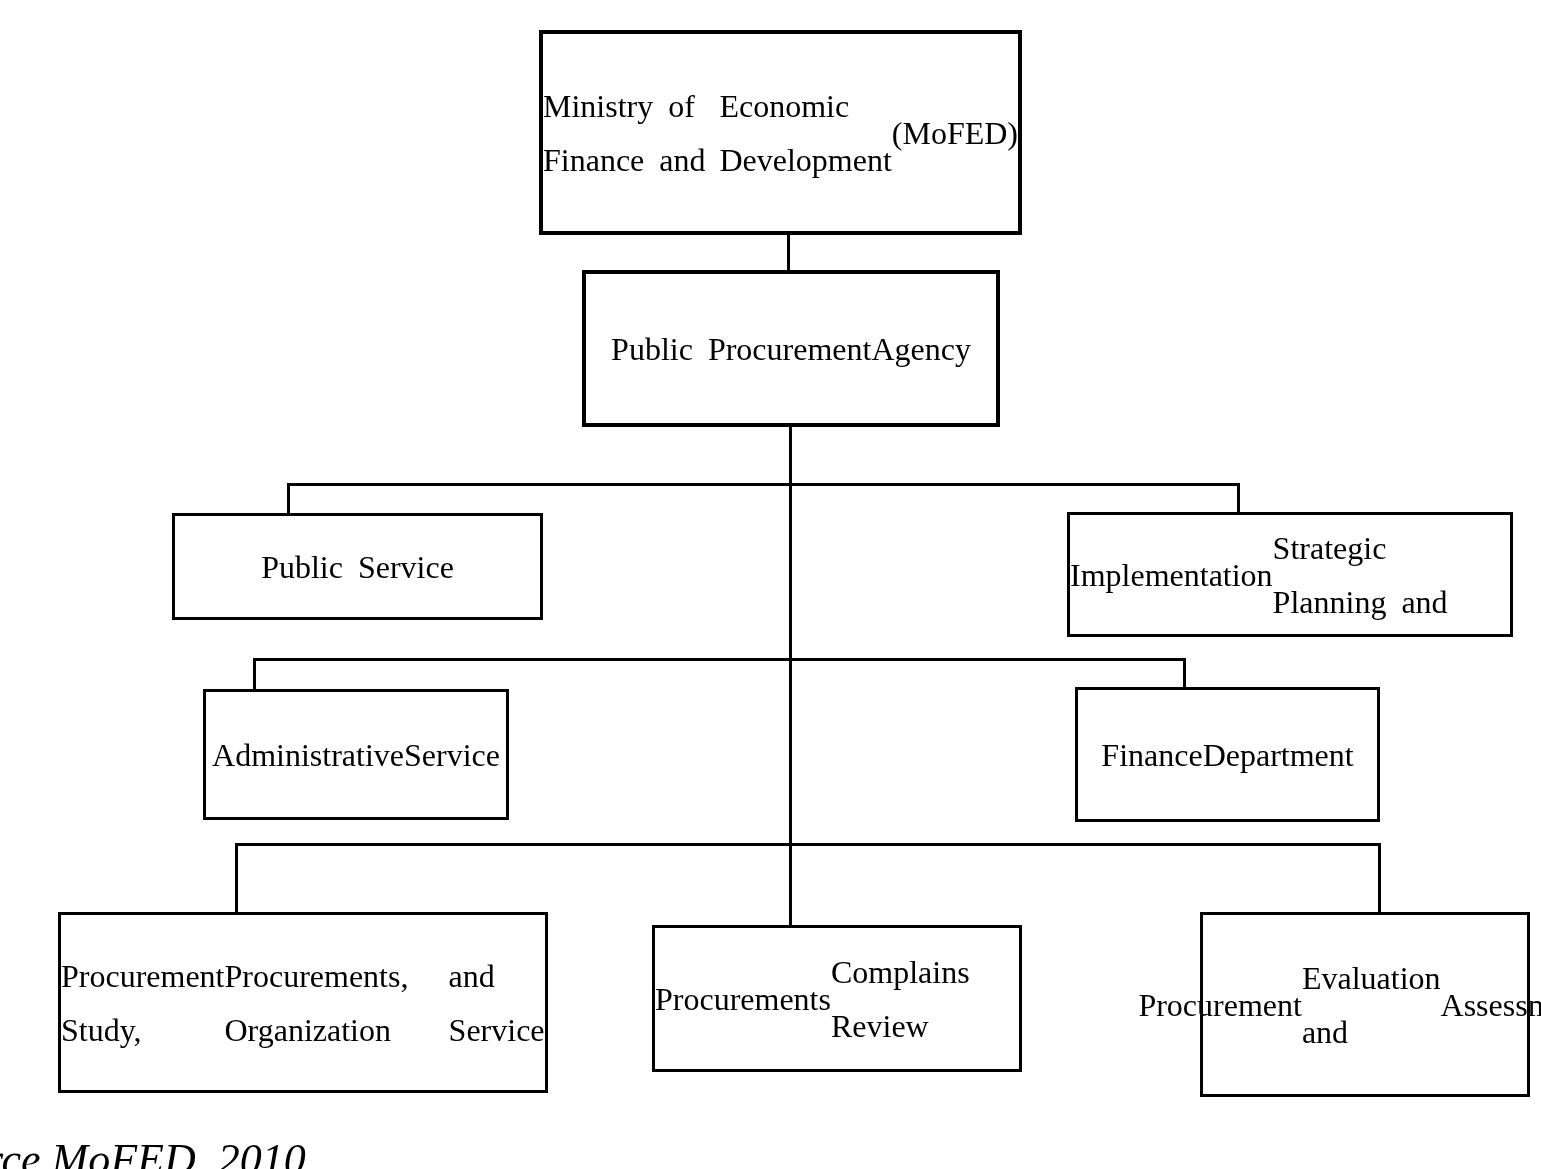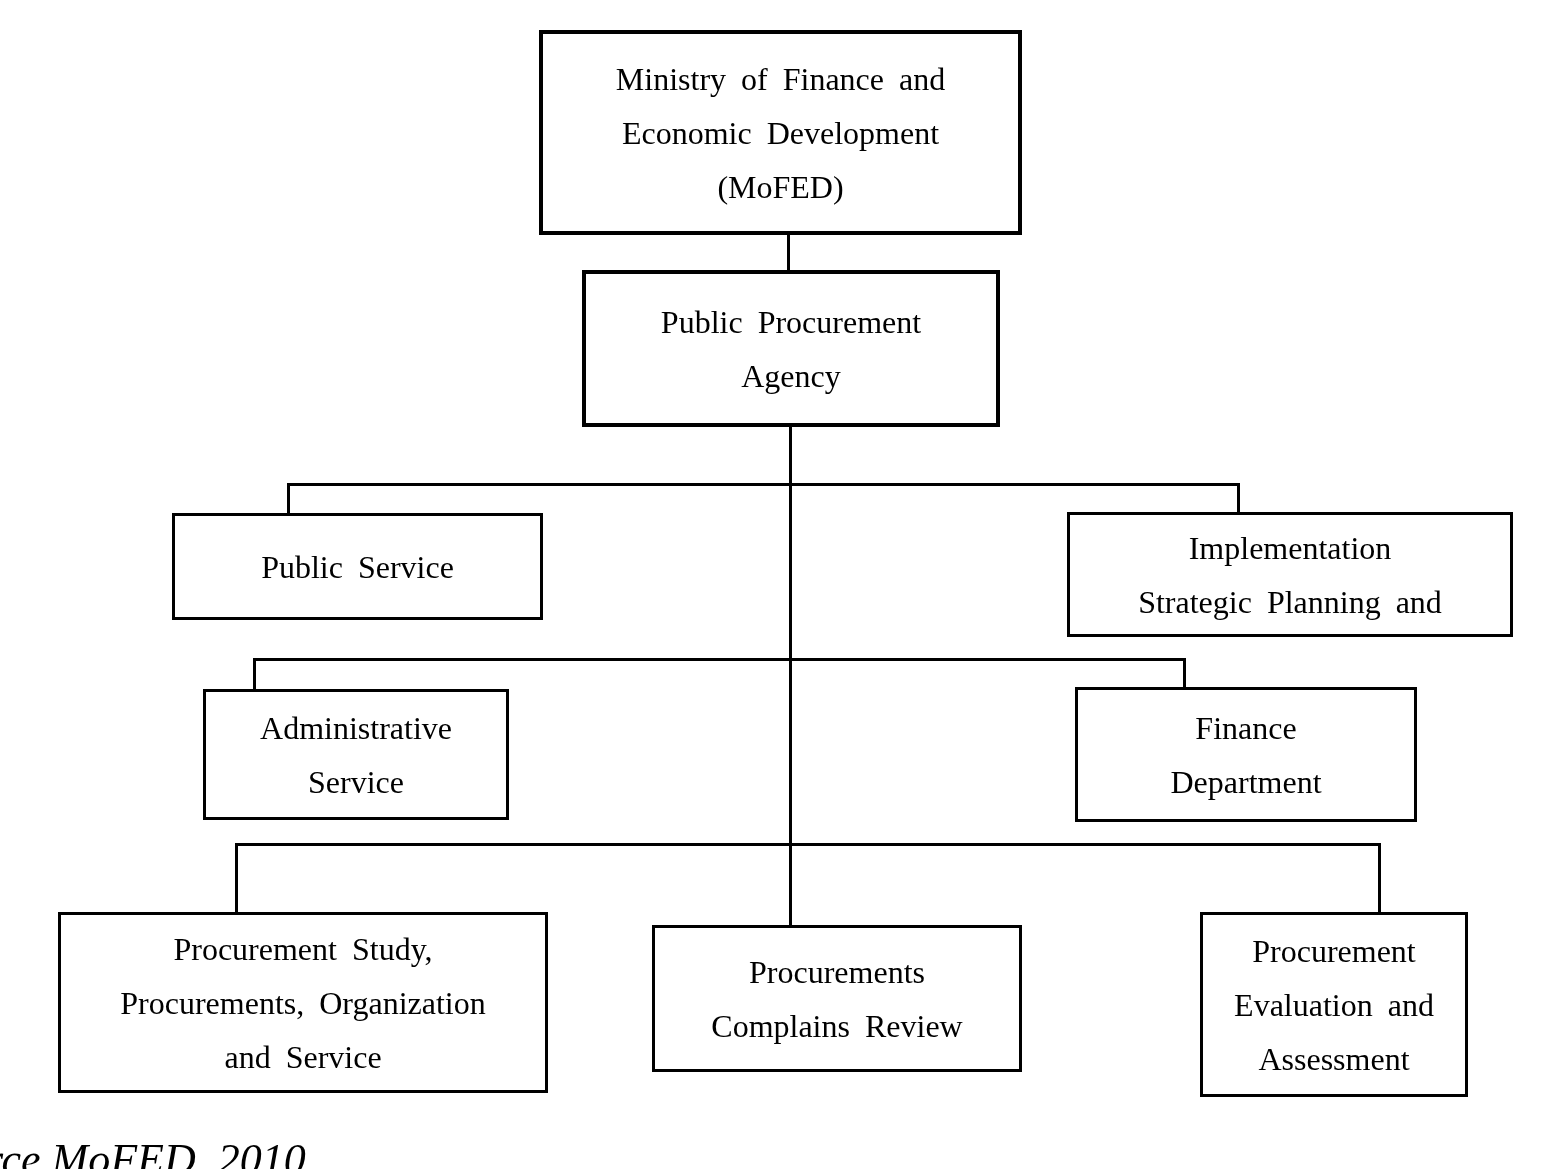--- a/index.html
+++ b/index.html
@@ -10,43 +10,42 @@
     height: 1169px;
     overflow: hidden;
     font-family: "Liberation Serif", "DejaVu Serif", serif;
     color: #000000;
   }
   .node {
     position: absolute;
     background: #ffffff;
     border: 3px solid #000000;
     display: flex;
-    flex-direction: column;
     align-items: center;
     justify-content: center;
     text-align: left;
     font-size: 32px;
     line-height: 54px;
     word-spacing: 7px;
     z-index: 2;
   }
   .line {
     position: absolute;
     background: #000000;
     z-index: 1;
   }
   #n-mofed     { left: 539px;  top: 30px;  width: 483px; height: 205px; border-width: 4px; }
   #n-ppa       { left: 582px;  top: 270px; width: 418px; height: 157px; border-width: 4px; }
   #n-audit     { left: 172px;  top: 513px; width: 371px; height: 107px; }
   #n-strategic { left: 1067px; top: 512px; width: 446px; height: 125px; }
   #n-admin     { left: 203px;  top: 689px; width: 306px; height: 131px; }
-  #n-finance   { left: 1075px; top: 687px; width: 342px; height: 135px; }
+  #n-finance   { left: 1075px; top: 687px; width: 305px; height: 135px; }
   #n-study     { left: 58px;   top: 912px; width: 490px; height: 181px; }
   #n-complains { left: 652px;  top: 925px; width: 370px; height: 147px; }
-  #n-eval      { left: 1200px; top: 912px; width: 268px; height: 185px; }
+  #n-eval      { left: 1200px; top: 912px; width: 330px; height: 185px; }
 
   #c-top   { left: 787px;  top: 235px; width: 3px;    height: 36px; }
   #c-spine { left: 789px;  top: 427px; width: 3px;    height: 498px; }
   #c-l3h   { left: 287px;  top: 483px; width: 953px;  height: 3px; }
   #c-l3l   { left: 287px;  top: 483px; width: 3px;    height: 31px; }
   #c-l3r   { left: 1237px; top: 483px; width: 3px;    height: 30px; }
   #c-l4h   { left: 253px;  top: 658px; width: 933px;  height: 3px; }
   #c-l4l   { left: 253px;  top: 658px; width: 3px;    height: 32px; }
   #c-l4r   { left: 1183px; top: 658px; width: 3px;    height: 30px; }
   #c-l5h   { left: 235px;  top: 843px; width: 1146px; height: 3px; }

